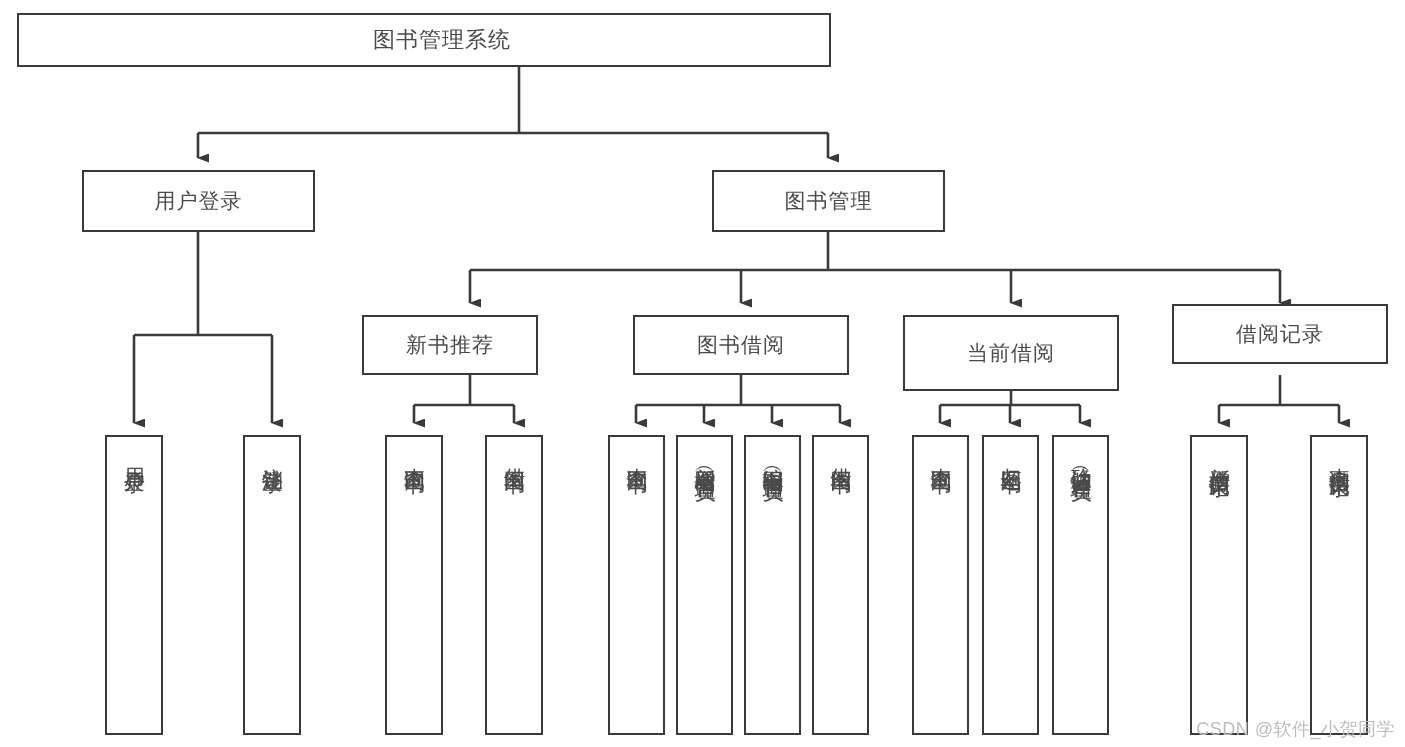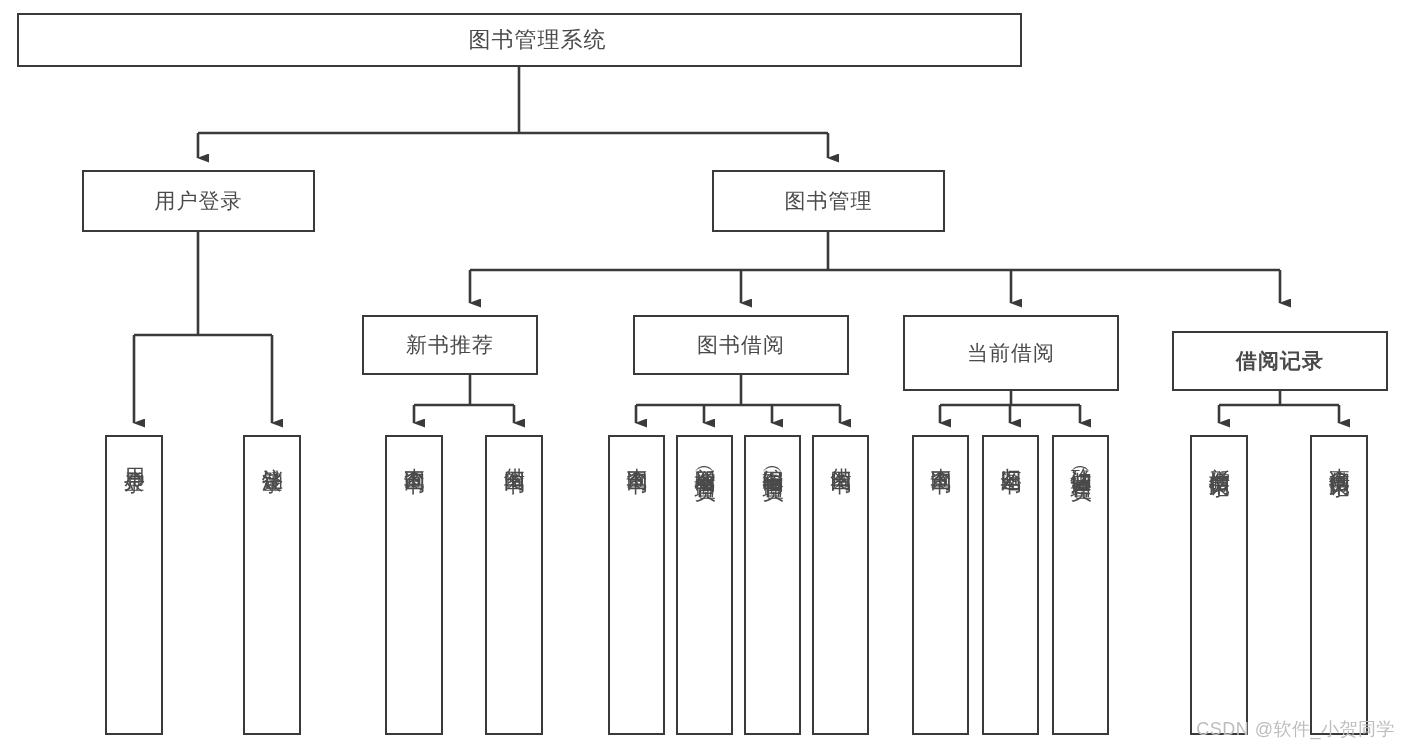--- a/index.html
+++ b/index.html
@@ -108,21 +108,21 @@
         <line x1="940" y1="405" x2="940" y2="423" marker-end="url(#arrow)"></line>
         <line x1="1010" y1="405" x2="1010" y2="423" marker-end="url(#arrow)"></line>
         <line x1="1080" y1="405" x2="1080" y2="423" marker-end="url(#arrow)"></line>
         <line x1="1280" y1="375" x2="1280" y2="405"></line>
         <line x1="1219" y1="405" x2="1339" y2="405"></line>
         <line x1="1219" y1="405" x2="1219" y2="423" marker-end="url(#arrow)"></line>
         <line x1="1339" y1="405" x2="1339" y2="423" marker-end="url(#arrow)"></line>
       </g>
   </svg>
 
-  <div class="node root h" style="left: 17px; top: 13px; width: 1005px; height: 54px; padding-left: 36px;">
+  <div class="node root h" style="left: 17px; top: 13px; width: 814px; height: 54px; padding-left: 36px;">
     <span>图书管理系统</span>
   </div>
 
   <div id="level1-layer">
       <div class="node h" style="left: 82px; top: 170px; width: 233px; height: 62px;">
         <span>用户登录</span>
       </div>
       <div class="node h" style="left: 712px; top: 170px; width: 233px; height: 62px;">
         <span>图书管理</span>
       </div>
@@ -130,21 +130,21 @@
   <div id="level2-layer">
       <div class="node h" style="left: 362px; top: 315px; width: 176px; height: 60px;">
         <span>新书推荐</span>
       </div>
       <div class="node h" style="left: 633px; top: 315px; width: 216px; height: 60px;">
         <span>图书借阅</span>
       </div>
       <div class="node h" style="left: 903px; top: 315px; width: 216px; height: 76px;">
         <span>当前借阅</span>
       </div>
-      <div class="node h" style="left: 1172px; top: 331px; width: 216px; height: 60px; font-weight: bold;">
+      <div class="node h" style="left: 1172px; top: 304px; width: 216px; height: 60px;">
         <span>借阅记录</span>
       </div>
     </div>
   <div id="leaf-layer">
       <div class="node leaf" style="left: 105px; top: 435px; width: 58px; height: 300px;">
         <span class="vlabel">用户登录</span>
       </div>
       <div class="node leaf" style="left: 243px; top: 435px; width: 58px; height: 300px;">
         <span class="vlabel">注销登录</span>
       </div>

